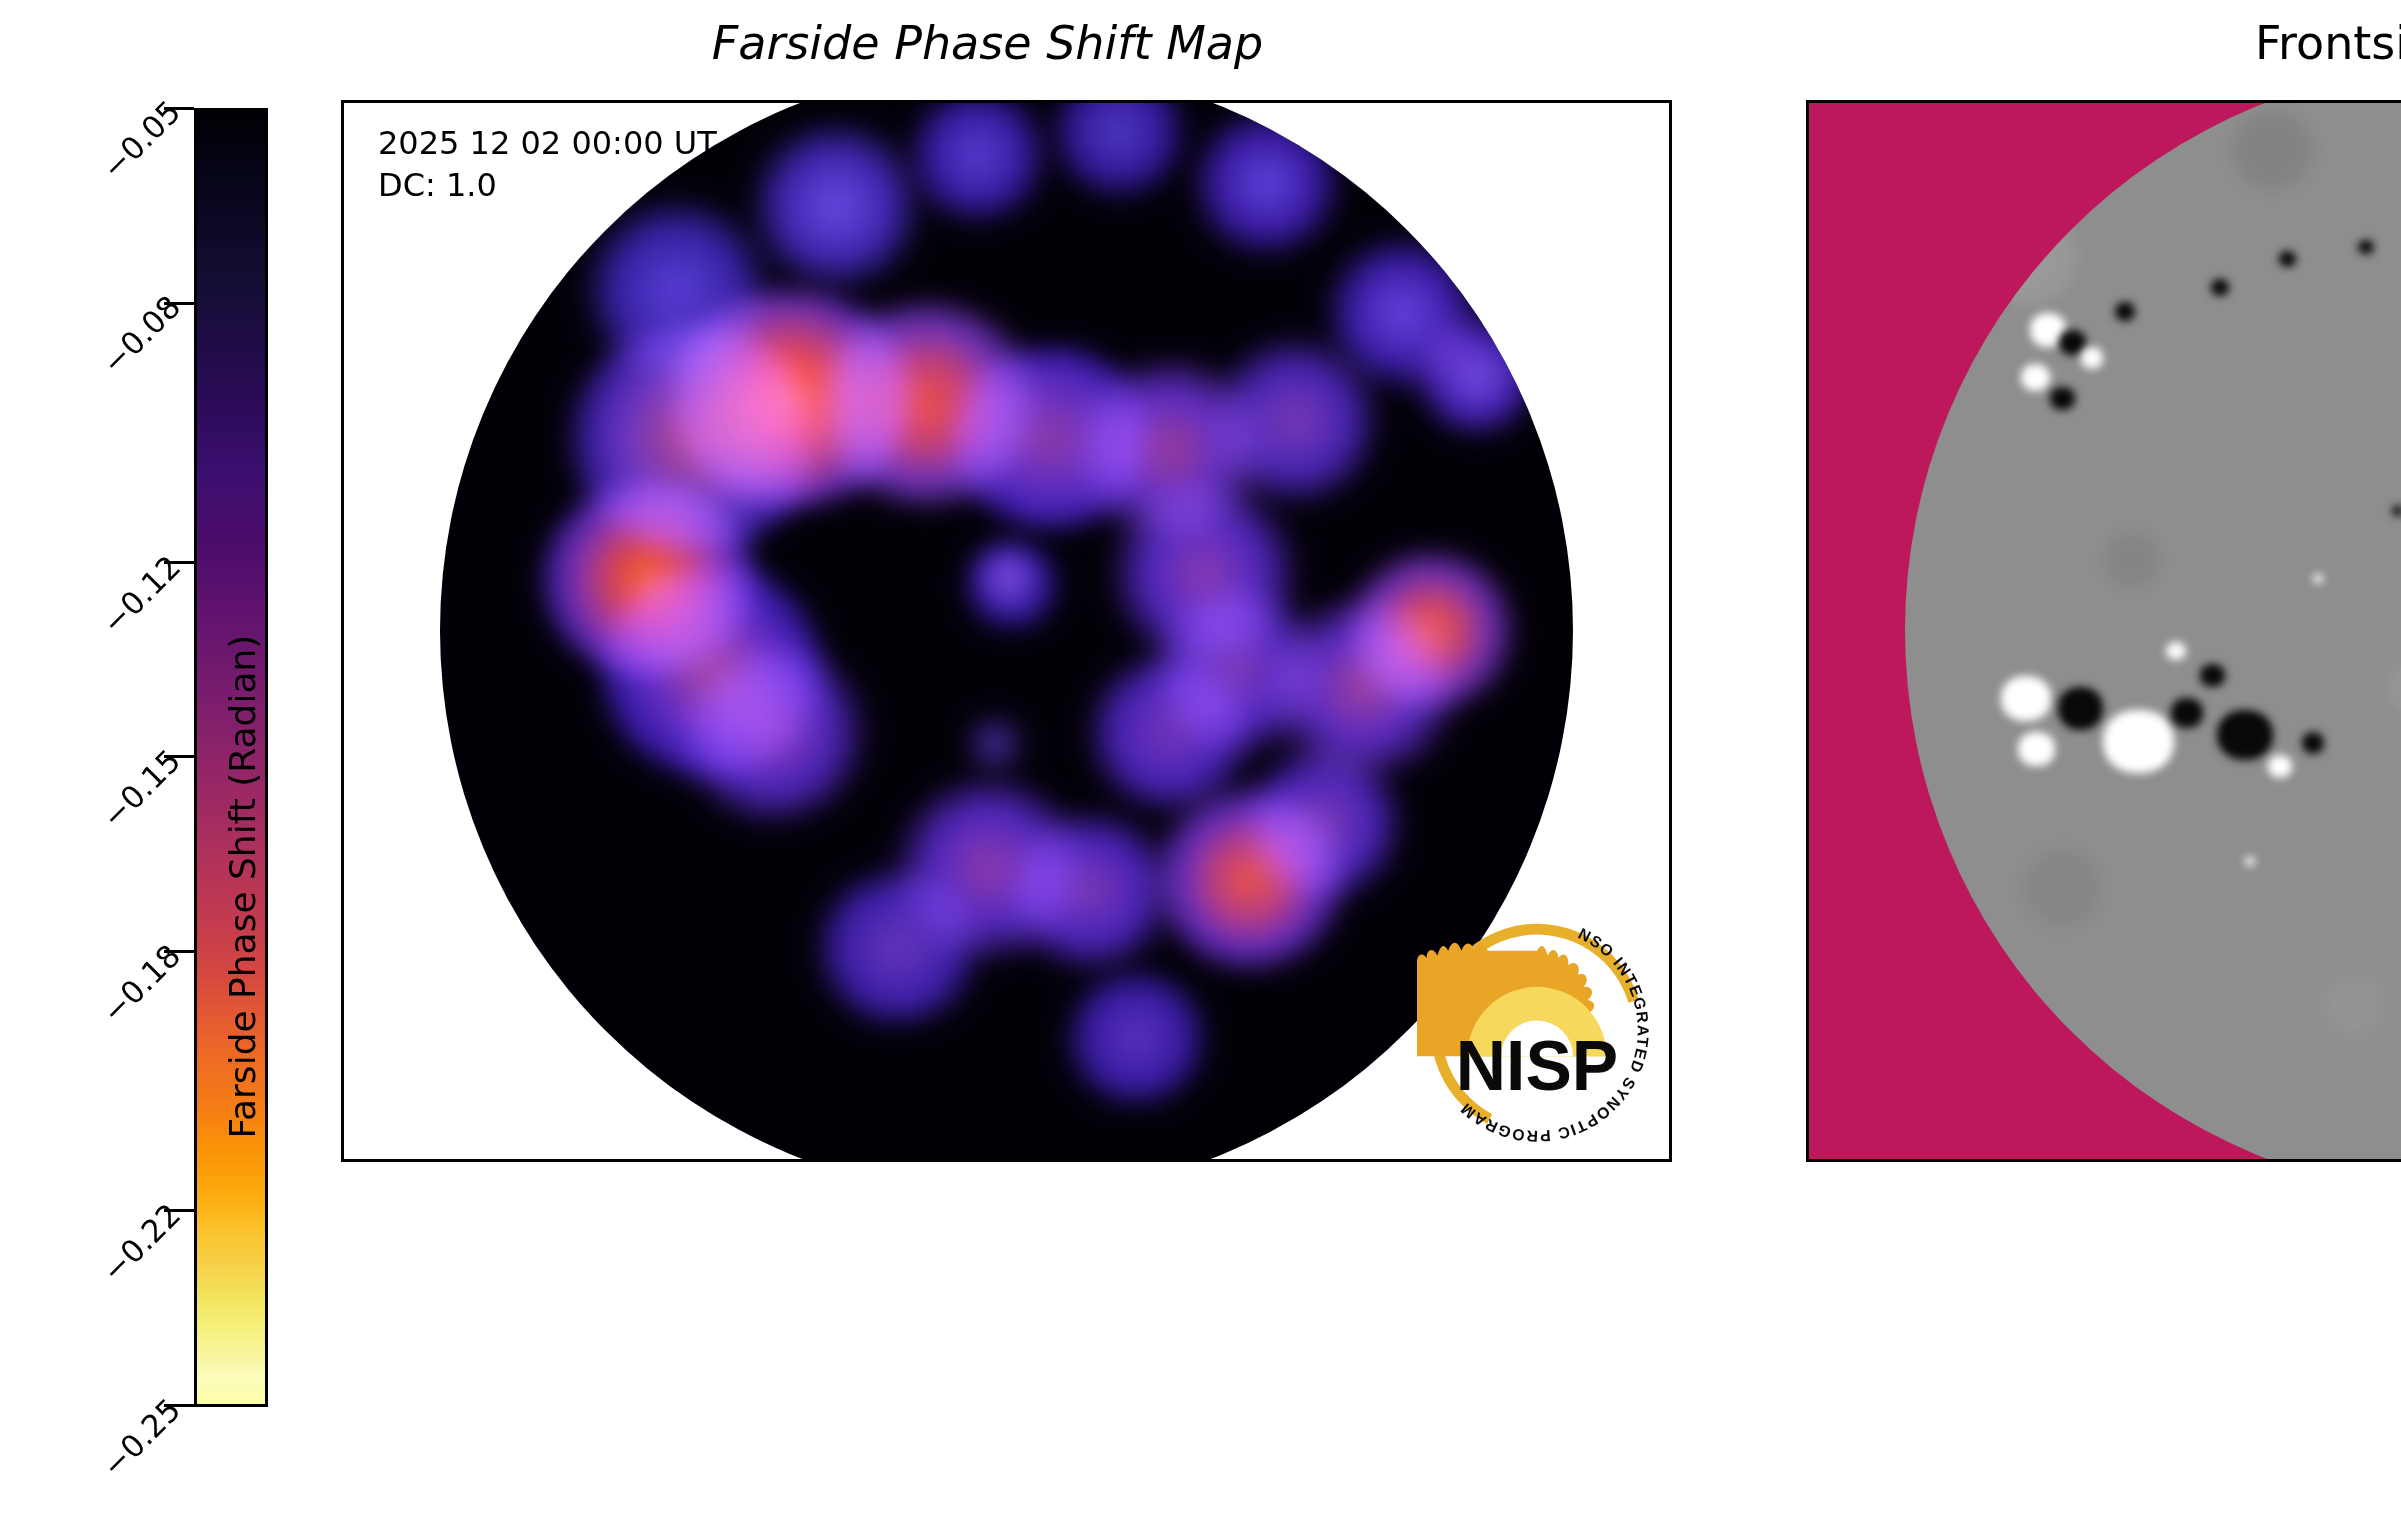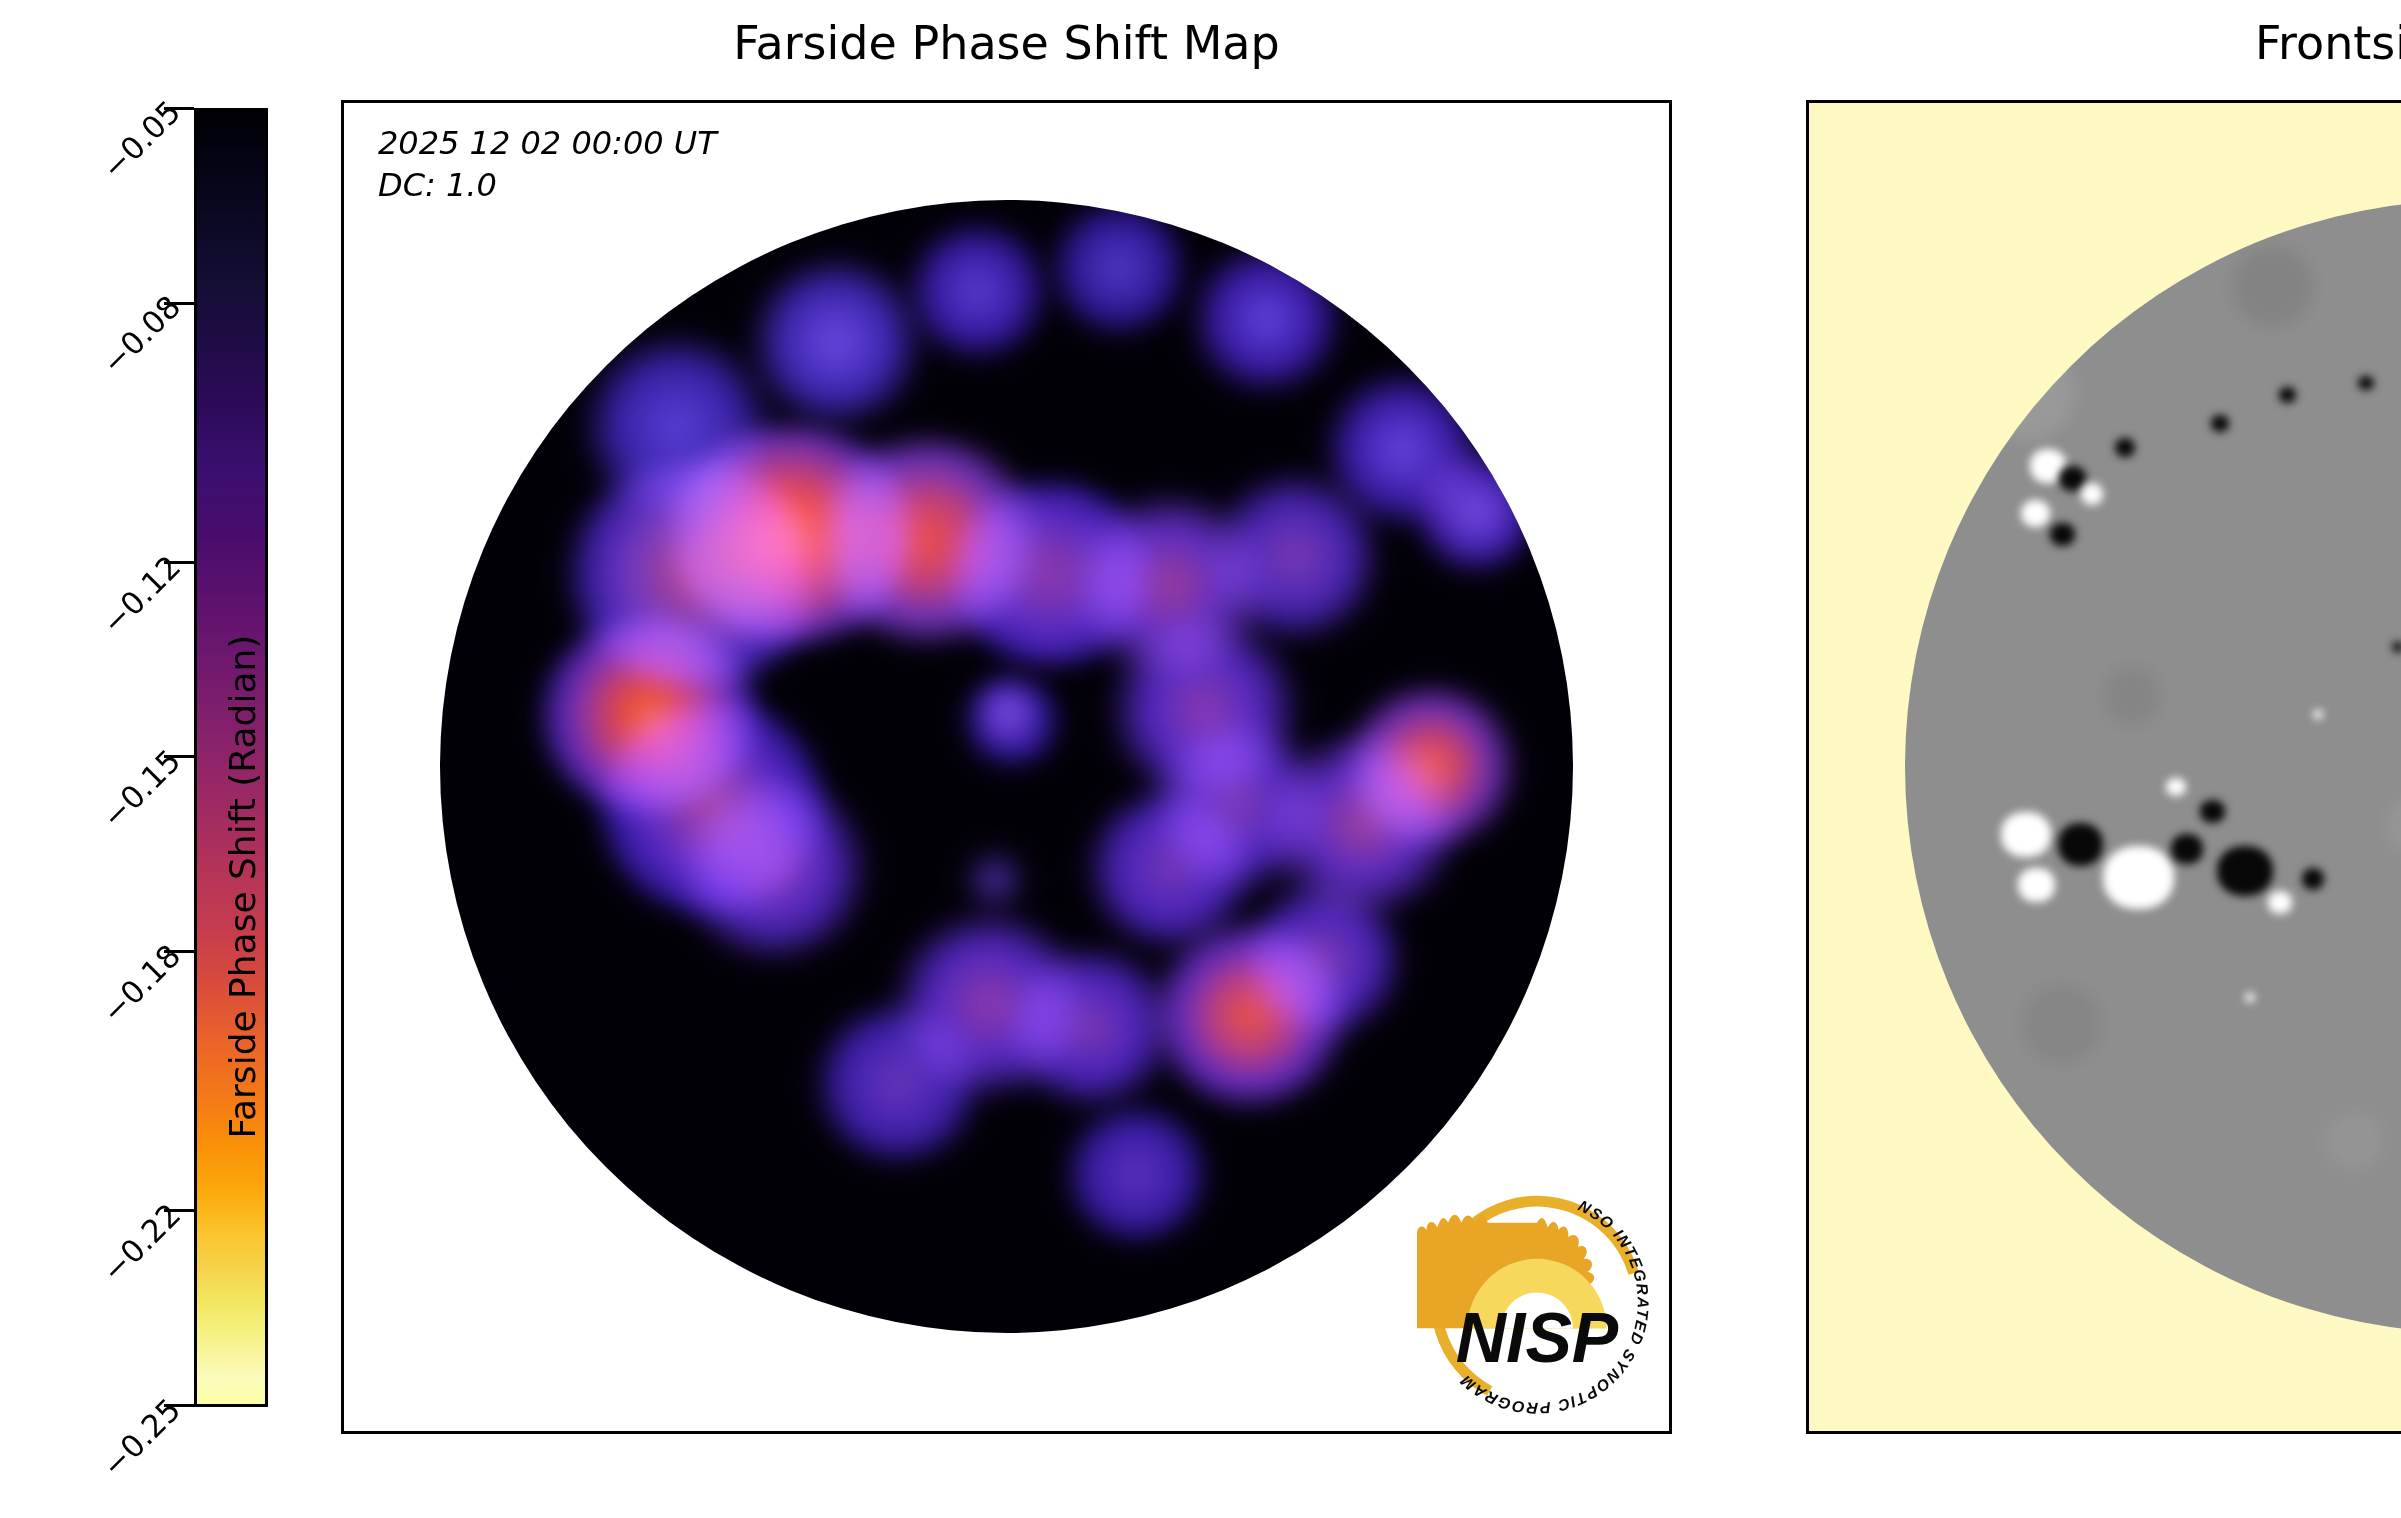--- a/index.html
+++ b/index.html
@@ -22,28 +22,28 @@
   
   .cb-tick{position:absolute;left:-30px;width:30px;height:2.9px;background:#000;}
   .cb-label{position:absolute;left:-192px;width:173px;text-align:right;
             font-size:31px;line-height:1;
             transform-origin:100% 50%;transform:rotate(-45deg);white-space:nowrap;}
 
   #ylabel{position:absolute;left:-552px;top:758px;width:1201px;text-align:center;
           font-size:36px;transform:rotate(-90deg);white-space:nowrap;}
 
   
-  .panel{position:absolute;top:100px;height:1334px;border:3.8px solid #000;
-         box-sizing:border-box;overflow:hidden;background:#fef9c3;font-style:italic;}
+  .panel{position:absolute;top:100px;height:1062px;border:3.8px solid #000;
+         box-sizing:border-box;overflow:hidden;background:#be185d;}
   #panel-left {left:341px; width:1331px;}
   #panel-right{left:1806px;width:1332px;}
 
   .panel-title{position:absolute;top:14.4px;height:58px;text-align:center;
                font-size:46px;line-height:58px;white-space:nowrap;}
-  #title-left {left:341px; width:1331px;}
+  #title-left {left:322px; width:1331px;font-style:italic;}
   #title-right{left:1806px;width:1332px;}
 
   
   #farside-bg{position:absolute;inset:0;background:#ffffff;}
   #farside-disk{position:absolute;left:50%;top:50%;width:1133px;height:1133px;
                 margin-left:-567px;margin-top:-567px;border-radius:50%;
                 background:#020007;overflow:hidden;}
   .blob{position:absolute;border-radius:50%;
         mix-blend-mode:screen;filter:blur(12.5px);}
 

